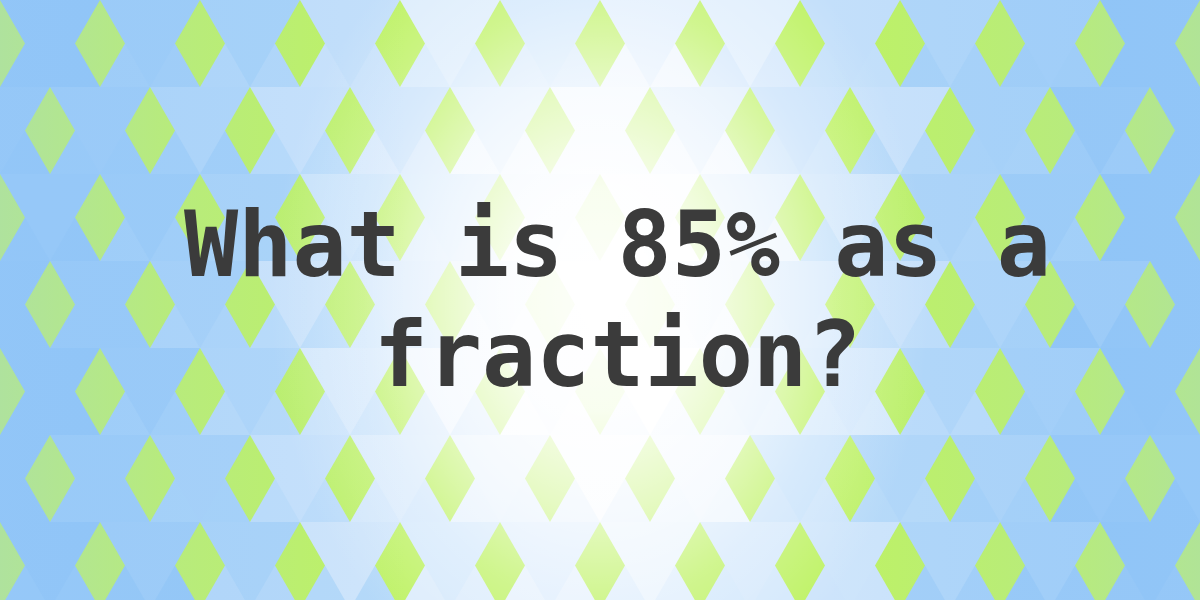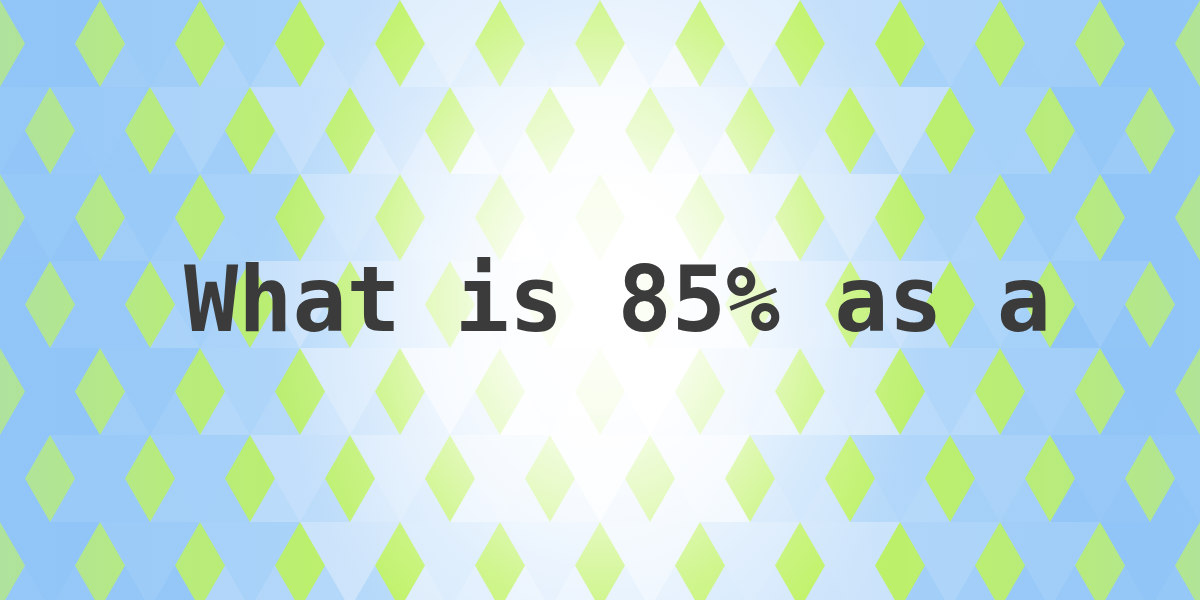--- a/index.html
+++ b/index.html
@@ -364,15 +364,16 @@
       <polygon points="1250,609 1350,609 1300,696" fill="rgb(143,196,246)"></polygon>
       <polygon points="1400,609 1350,696 1450,696" fill="rgb(143,196,246)"></polygon>
       <polygon points="1350,609 1450,609 1400,696" fill="rgb(143,196,246)"></polygon>
     </svg>
 
   <div id="bg-glow"></div>
   <div id="bg-edges"></div>
 
   <div id="headline-block">
     <div class="headline-line">What is 85% as a</div>
+    <div class="headline-line">fraction?</div>
   </div>
 
 </div>
 
 </body></html>

